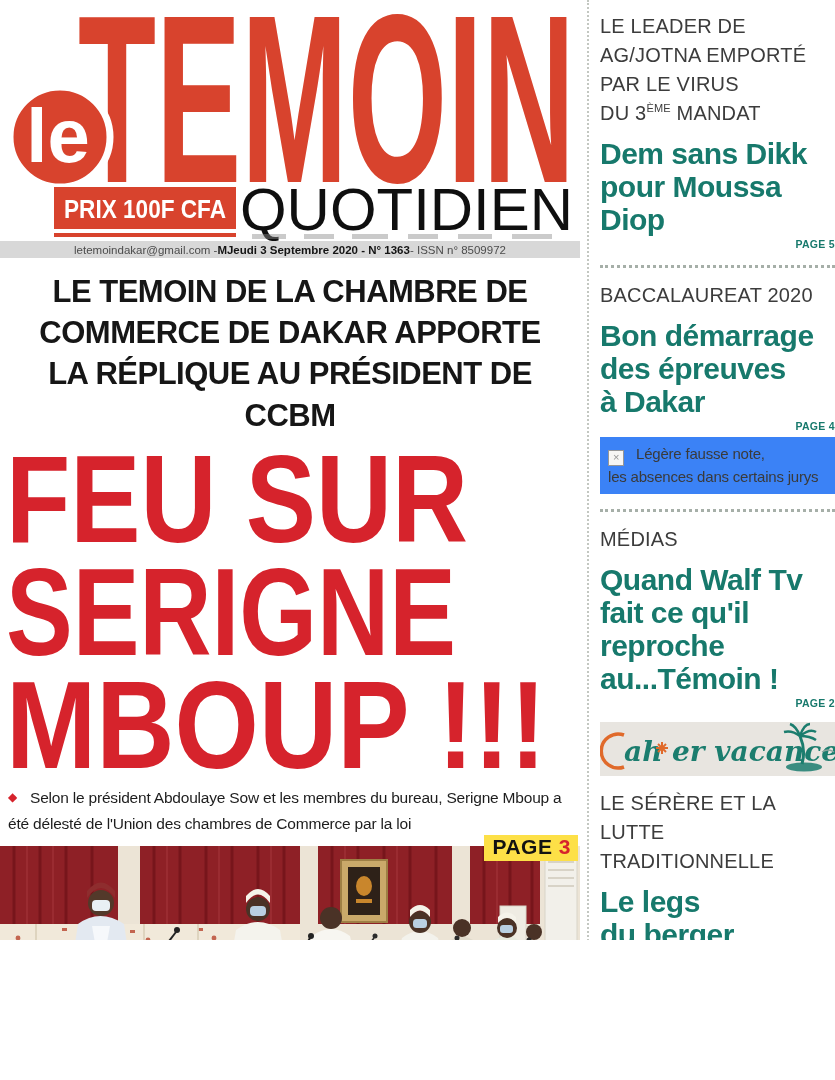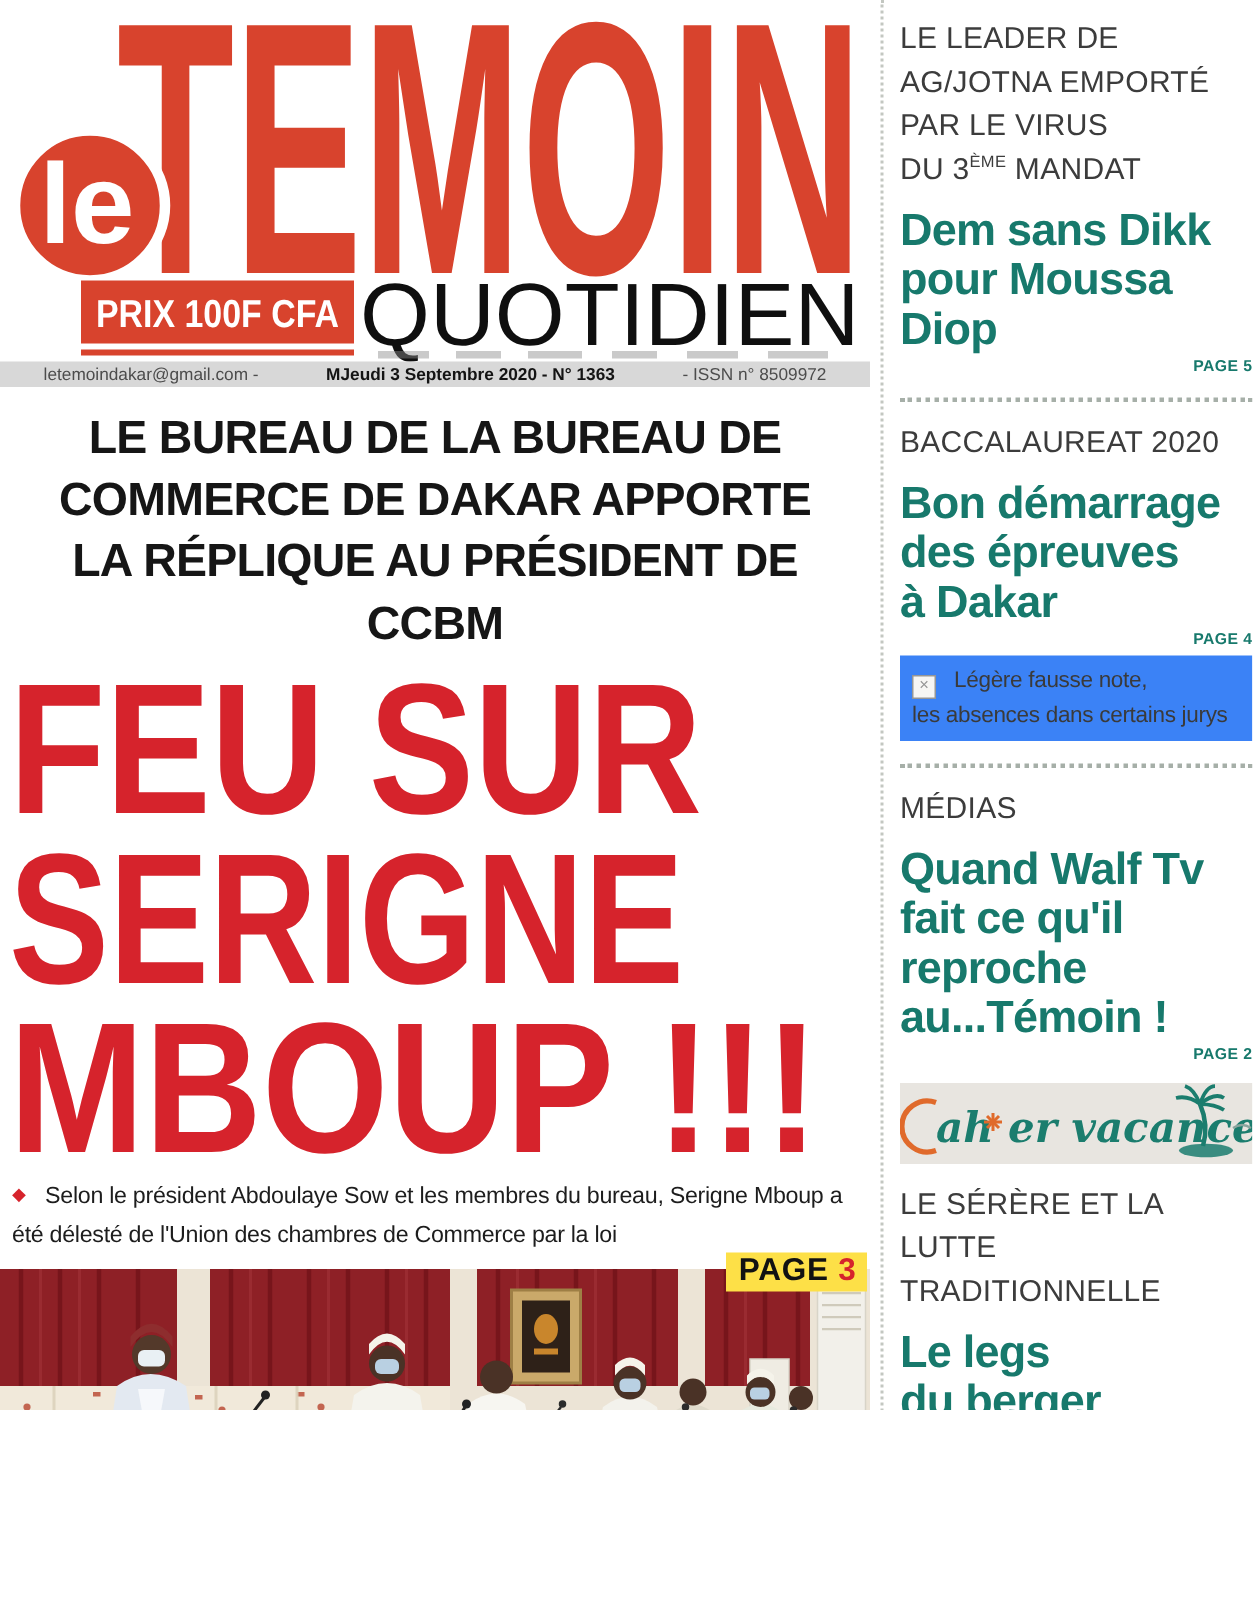--- a/index.html
+++ b/index.html
@@ -2,21 +2,21 @@
 <html><head>
 <meta charset="utf-8">
 <style>
   html,body{margin:0;padding:0;background:#fff;}
   .page{position:relative;width:835px;height:940px;background:#fff;overflow:hidden;
         font-family:"Liberation Sans","DejaVu Sans",sans-serif;}
   
   .main-col{position:absolute;left:0;top:0;width:580px;}
   .masthead svg{display:block;}
   .date-bar{height:17px;background:#d8d8d8;display:flex;align-items:center;justify-content:center;
-            font-size:11.5px;color:#4c4c4c;letter-spacing:0;gap:45px;}
+            font-size:11.5px;color:#4c4c4c;letter-spacing:0;}
   .date-bar .bold{font-weight:bold;color:#141414;}
   .black-kicker{margin-top:13px;text-align:center;font-weight:bold;font-size:31px;line-height:1.33;
                 color:#161616;letter-spacing:-0.5px;}
   .mega svg{display:block;}
   .bullets{padding:9px 10px 0 8px;font-size:15.5px;line-height:1.7;color:#1d1d1d;letter-spacing:-0.2px;}
   .bullets p{margin:0 0 3px 0;}
   .diamond{color:#d6232c;font-size:12px;margin-right:13px;position:relative;top:-2px;}
   .photo-wrap{position:relative;margin-top:8px;width:580px;height:242px;}
   .page3-tag{position:absolute;top:-11px;right:2px;background:#fde047;padding:0 7px 2px 9px;
              font-size:21px;font-weight:bold;color:#121212;z-index:3;letter-spacing:0.5px;}
@@ -72,21 +72,21 @@
       </svg>
     </div>
 
     <div class="date-bar">
       <span>letemoindakar@gmail.com - </span>
       <span class="bold">MJeudi 3 Septembre 2020 - N° 1363</span>
       <span> - ISSN n° 8509972</span>
     </div>
 
     <div class="black-kicker">
-      <div>LE BUREAU DE LA BUREAU DE</div>
+      <div>LE TEMOIN DE LA CHAMBRE DE</div>
       <div>COMMERCE DE DAKAR APPORTE</div>
       <div>LA RÉPLIQUE AU PRÉSIDENT DE CCBM</div>
     </div>
 
     <div class="mega">
       <svg width="580" height="340" viewBox="0 0 580 340">
         <text x="6" y="106" font-family="Liberation Sans, sans-serif" font-weight="bold" font-size="124" fill="#d6232c" textLength="462" lengthAdjust="spacingAndGlyphs">FEU SUR</text>
         <text x="6" y="219" font-family="Liberation Sans, sans-serif" font-weight="bold" font-size="124" fill="#d6232c" textLength="450" lengthAdjust="spacingAndGlyphs">SERIGNE</text>
         <text x="6" y="332" font-family="Liberation Sans, sans-serif" font-weight="bold" font-size="124" fill="#d6232c" textLength="540" lengthAdjust="spacingAndGlyphs">MBOUP !!!</text>
       </svg>

